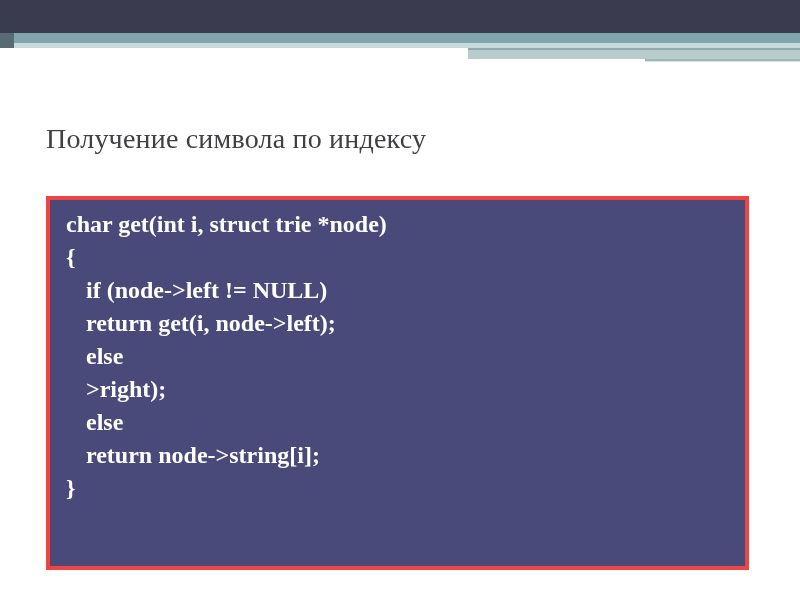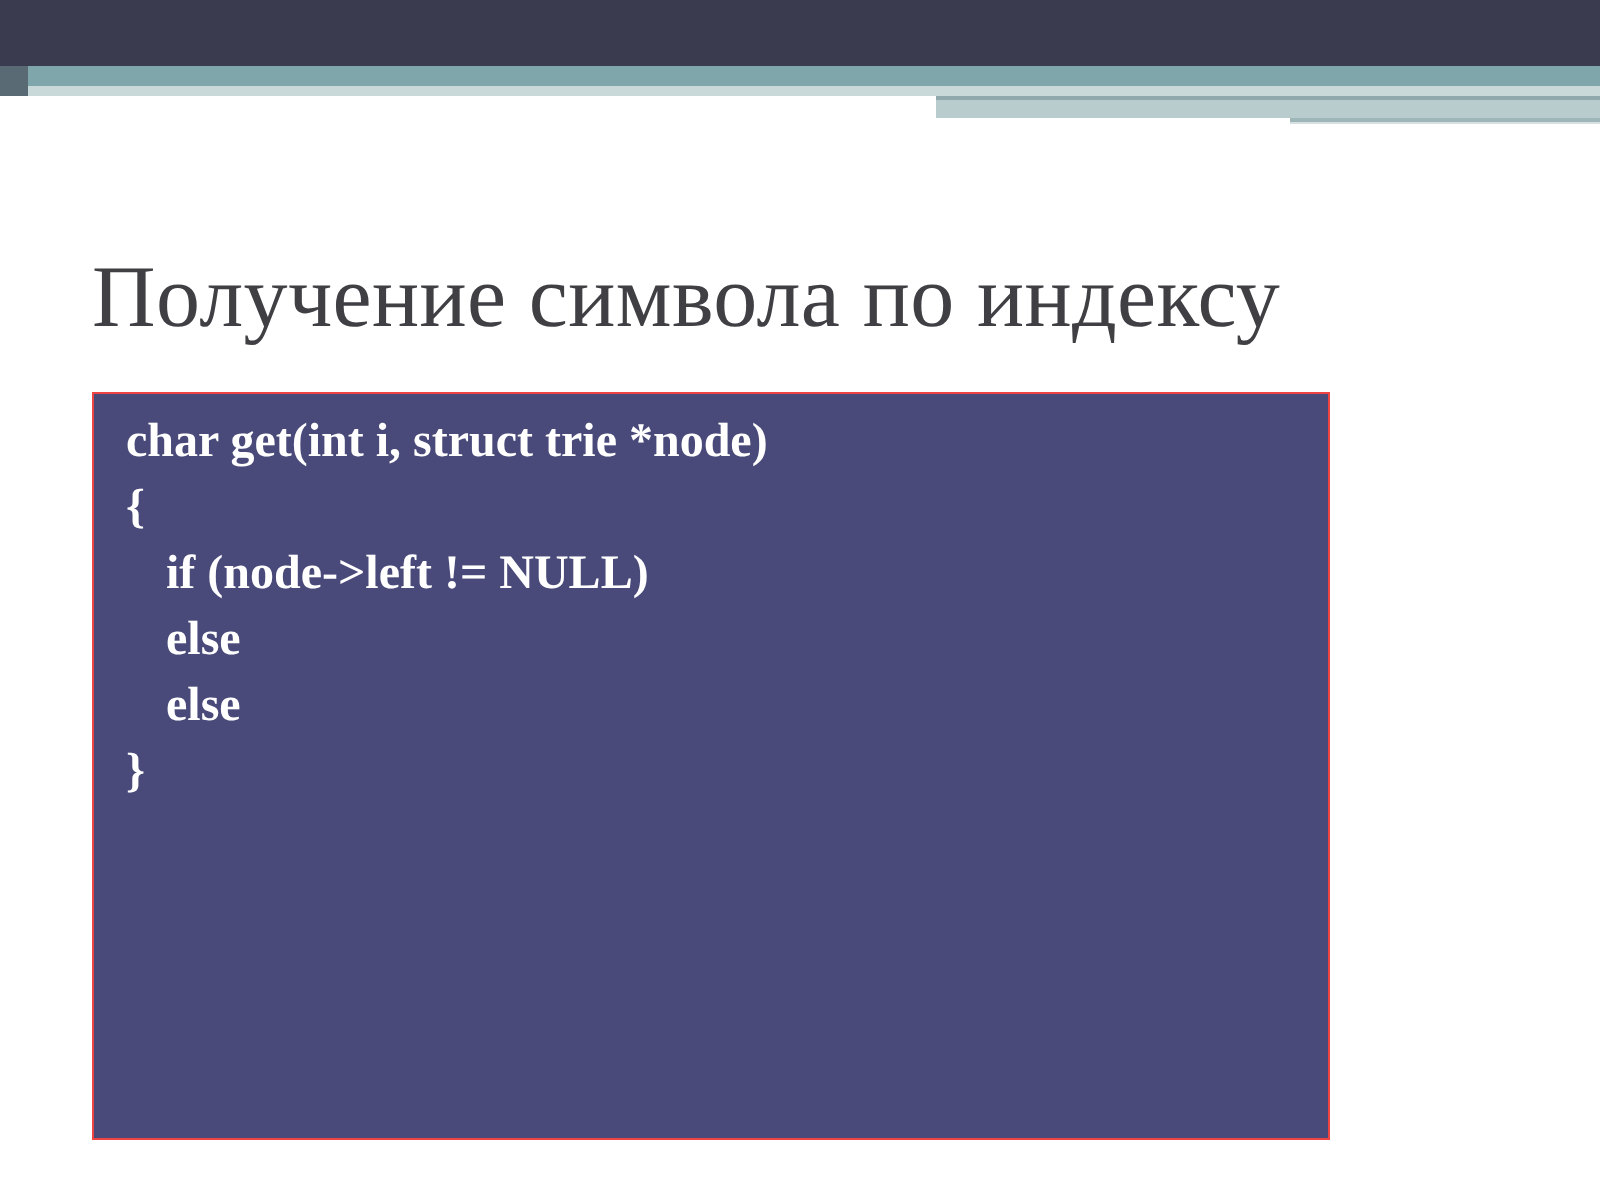--- a/index.html
+++ b/index.html
@@ -73,36 +73,36 @@
     background: #5a6a74;
   }
 
   
   .title {
     position: absolute;
     left: 46px;
     top: 96px;
     width: 710px;
     font-family: "Liberation Serif", serif;
-    font-size: 44px;
+    font-size: 28px;
     line-height: 48px;
     color: #3f3f44;
     font-weight: normal;
     letter-spacing: 0.2px;
   }
 
   
   .code-box {
     position: absolute;
     left: 46px;
     top: 196px;
-    width: 619px;
+    width: 703px;
     height: 374px;
     background: #4a4a7a;
-    border: 1px solid #ef4444;
+    border: 4px solid #ef4444;
     box-sizing: border-box;
     padding: 8px 0 0 12px;
   }
   .code-line {
     font-family: "Liberation Serif", serif;
     font-weight: bold;
     font-size: 24px;
     line-height: 33px;
     color: #ffffff;
     white-space: pre;
@@ -137,19 +137,22 @@
   <div class="rule rule-b"></div>
   <div class="rule rule-c"></div>
   <div class="rule rule-d"></div>
 
   <h1 class="title">Получение символа по индексу</h1>
 
   <div class="code-box">
     <div class="code-line indent-0">char get(int i, struct trie *node)</div>
     <div class="code-line indent-0">{</div>
     <div class="code-line indent-1">if (node-&gt;left != NULL)</div>
+    <div class="code-line indent-1">return get(i, node-&gt;left);</div>
     <div class="code-line indent-1">else</div>
+    <div class="code-line indent-1">&gt;right);</div>
     <div class="code-line indent-1">else</div>
+    <div class="code-line indent-1">return node-&gt;string[i];</div>
     <div class="code-line indent-0">}</div>
   </div>
 
   <div class="footer-space"></div>
 </div>
 
 </body></html>

